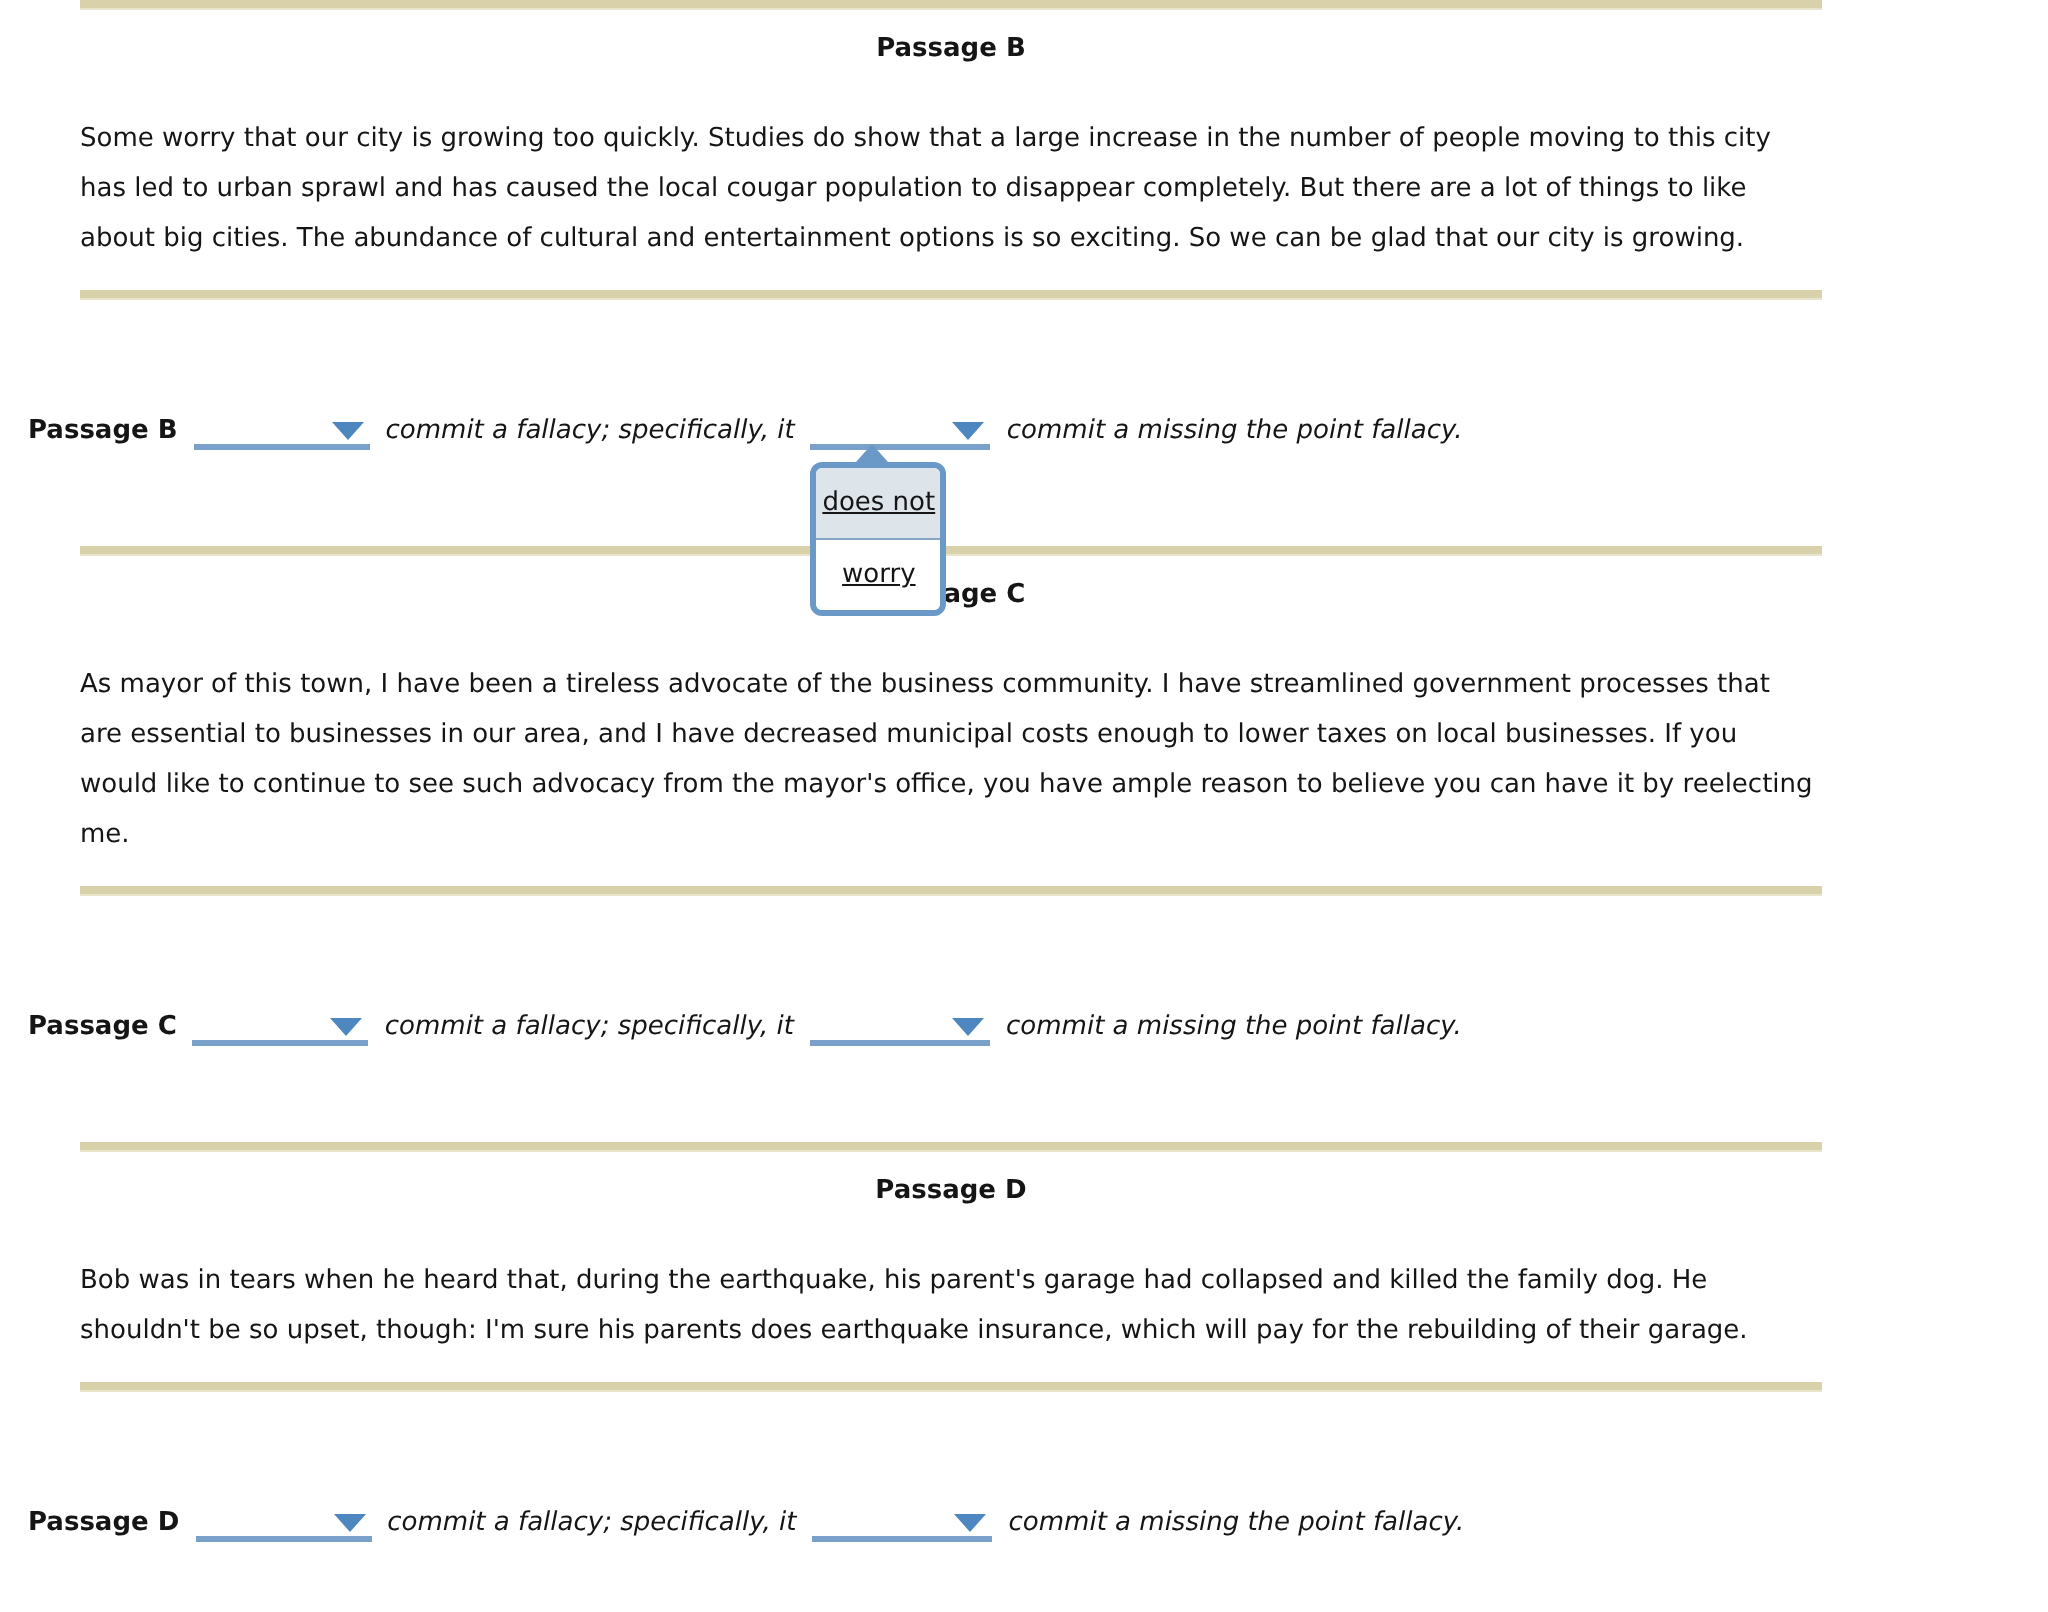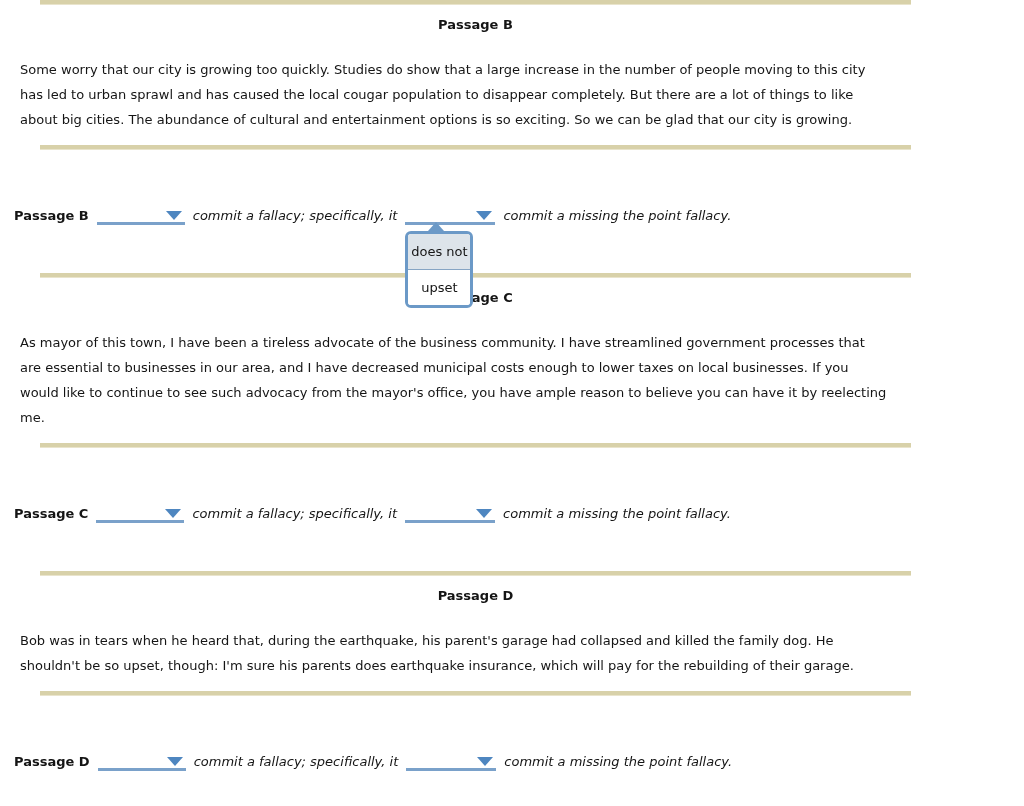--- a/index.html
+++ b/index.html
@@ -27,21 +27,21 @@
     box-sizing: border-box;
   }
   .section-title {
     margin: 12px 40px 0 40px;
     width: 871px;
     text-align: center;
     font-weight: bold;
     line-height: 16px;
   }
   .passage-text {
-    margin: 24px 40px 13px 20px;
+    margin: 24px 40px 13px 40px;
     width: 869px;
     line-height: 25px;
   }
   .q-row {
     margin: 54px 0 48px 14px;
     display: flex;
     align-items: flex-end;
     height: 21px;
     white-space: nowrap;
   }
@@ -94,20 +94,21 @@
     border-bottom: 9px solid var(--popup_border, #6b99c7);
   }
   .popup-opt {
     height: 35px;
     display: flex;
     align-items: center;
     justify-content: center;
     background: #ffffff;
     cursor: pointer;
     border-radius: 3px;
+    text-decoration: underline;
   }
   .popup-opt.highlighted {
     background: var(--popup_highlight, #dde4ea);
     border-bottom: 1px solid #86a5c4;
     border-radius: 3px 3px 0 0;
   }
 </style>
 </head>
 <body>
 
@@ -125,21 +126,21 @@
     <span class="dd dd-1">
       <span class="dd-arrow"></span>
     </span>
     <span class="q-text">commit a fallacy; specifically, it</span>
     <span class="dd dd-2">
       <span class="dd-arrow"></span>
 
       <span class="popup">
         <span class="popup-caret"></span>
         <span class="popup-opt highlighted">does not</span>
-        <span class="popup-opt">upset</span>
+        <span class="popup-opt">worry</span>
       </span>
     </span>
     <span class="q-text">commit a missing the point fallacy.</span>
   </div>
 
   <div class="divider"></div>
 
   <div class="section-title">Passage C</div>
   <div class="passage-text">As mayor of this town, I have been a tireless advocate of the business community. I have streamlined government processes that are essential to businesses in our area, and I have decreased municipal costs enough to lower taxes on local businesses. If you would like to continue to see such advocacy from the mayor's office, you have ample reason to believe you can have it by reelecting me.</div>
 

